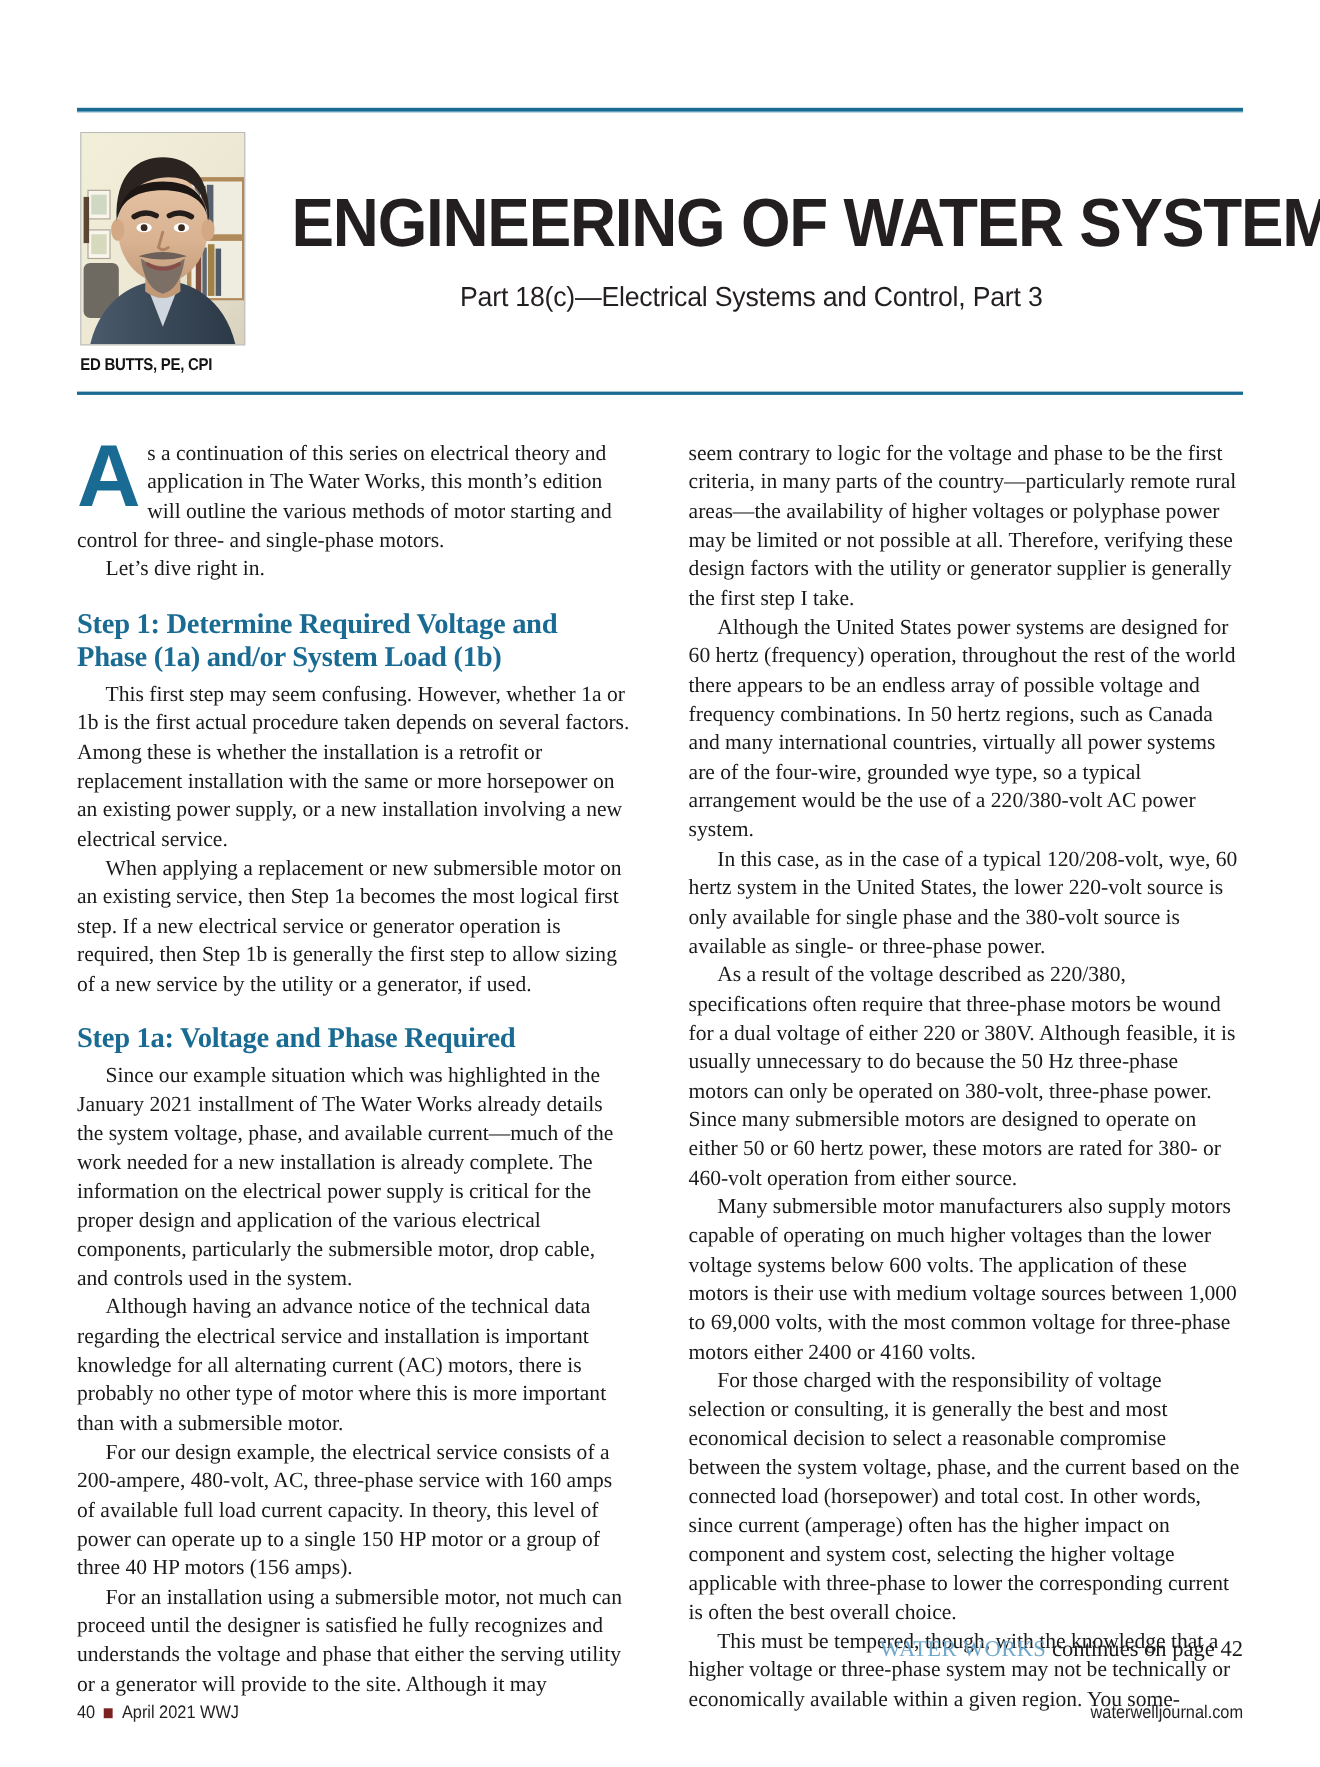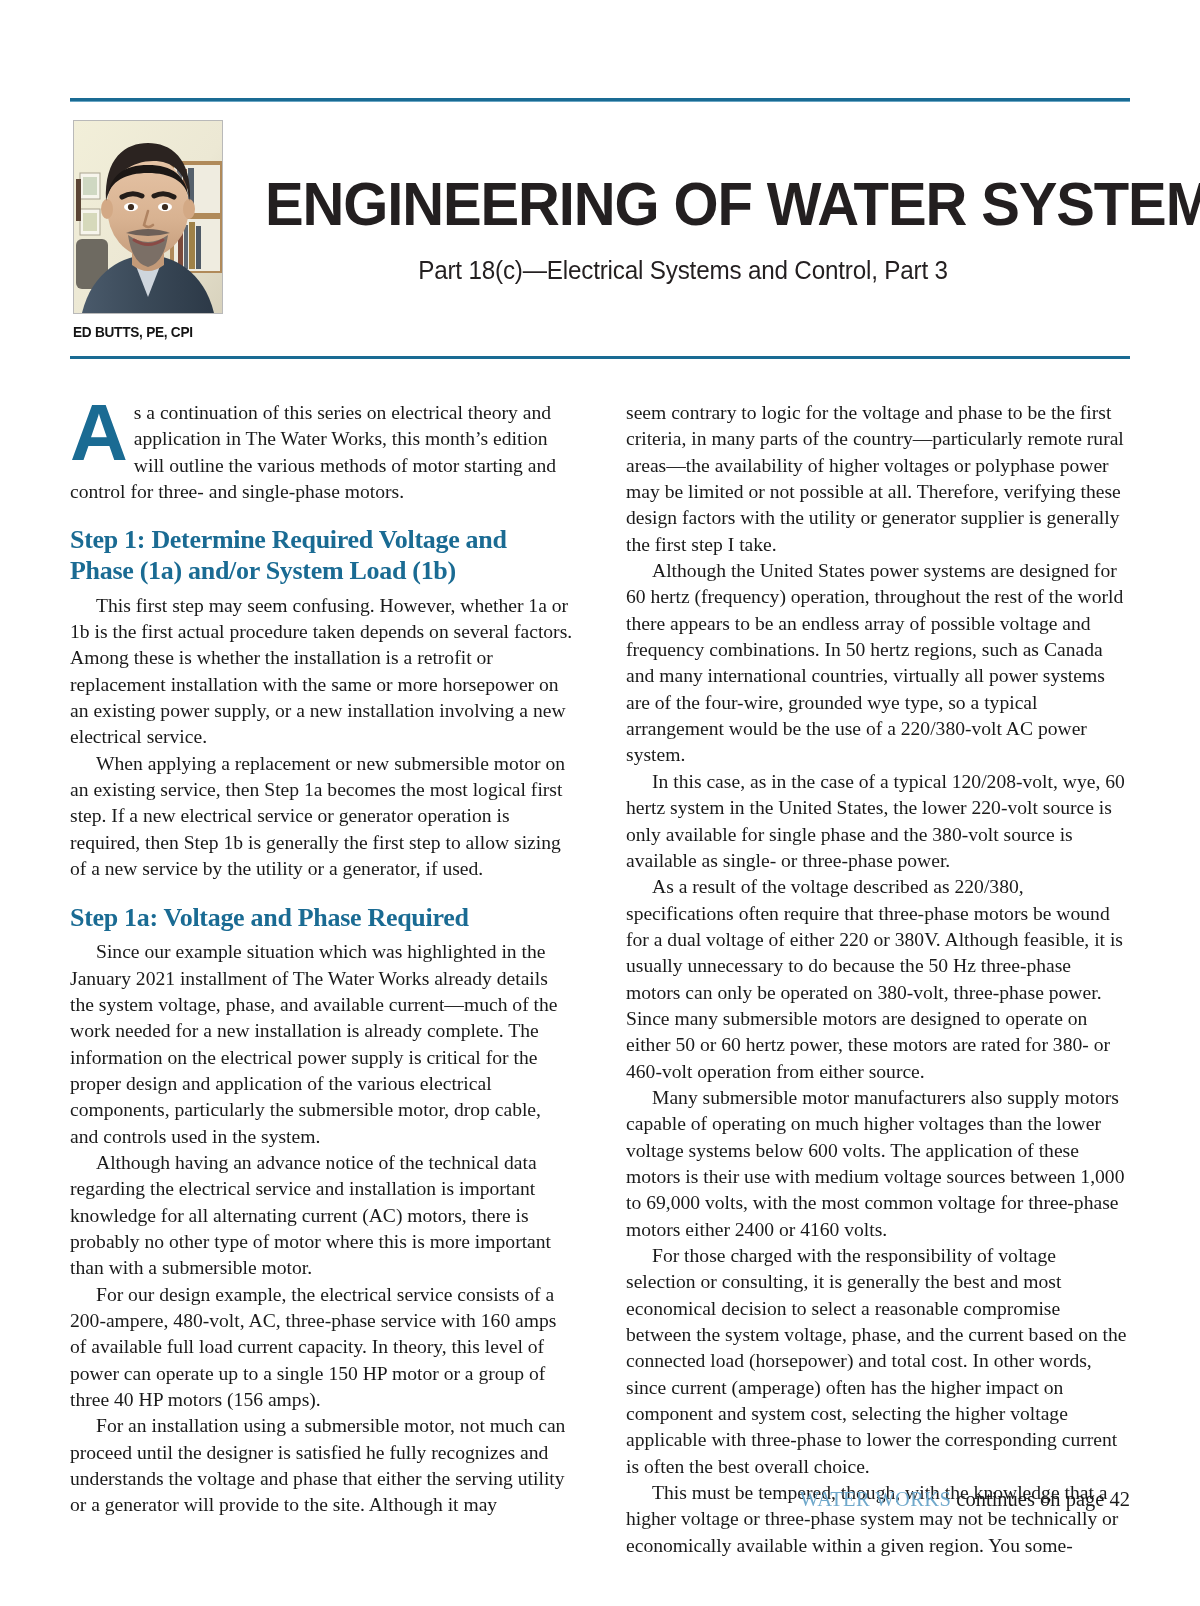--- a/index.html
+++ b/index.html
@@ -276,20 +276,21 @@
   <div class="headline-wrap">
     <div class="headline">ENGINEERING OF WATER SYSTEMS</div>
     <div class="subhead">Part 18(c)—Electrical Systems and Control, Part 3</div>
   </div>
   <div class="rule-under-head"></div>
 
   <div class="columns">
 
     <div class="col">
       <p class="no-indent dropcap-para"><span class="dropcap">A</span><span>s a continuation of this series on electrical theory and application in The Water Works, this month’s edition will outline the various methods of motor starting and control for three- and single-phase motors.</span></p>
+      <p>Let’s dive right in.</p>
 
       <h2 class="step-head">Step 1: Determine Required Voltage and Phase (1a) and/or System Load (1b)</h2>
       <p>This first step may seem confusing. However, whether 1a or 1b is the first actual procedure taken depends on several factors. Among these is whether the installation is a retrofit or replacement installation with the same or more horsepower on an existing power supply, or a new installation involving a new electrical service.</p>
       <p>When applying a replacement or new submersible motor on an existing service, then Step 1a becomes the most logical first step. If a new electrical service or generator operation is required, then Step 1b is generally the first step to allow sizing of a new service by the utility or a generator, if used.</p>
 
       <h2 class="step-head">Step 1a: Voltage and Phase Required</h2>
       <p>Since our example situation which was highlighted in the January 2021 installment of The Water Works already details the system voltage, phase, and available current—much of the work needed for a new installation is already complete. The information on the electrical power supply is critical for the proper design and application of the various electrical components, particularly the submersible motor, drop cable, and controls used in the system.</p>
       <p>Although having an advance notice of the technical data regarding the electrical service and installation is important knowledge for all alternating current (AC) motors, there is probably no other type of motor where this is more important than with a submersible motor.</p>
       <p>For our design example, the electrical service consists of a 200-ampere, 480-volt, AC, three-phase service with 160 amps of available full load current capacity. In theory, this level of power can operate up to a single 150 HP motor or a group of three 40 HP motors (156 amps).</p>
       <p>For an installation using a submersible motor, not much can proceed until the designer is satisfied he fully recognizes and understands the voltage and phase that either the serving utility or a generator will provide to the site. Although it may</p>
@@ -303,14 +304,22 @@
       <p>Many submersible motor manufacturers also supply motors capable of operating on much higher voltages than the lower voltage systems below 600 volts. The application of these motors is their use with medium voltage sources between 1,000 to 69,000 volts, with the most common voltage for three-phase motors either 2400 or 4160 volts.</p>
       <p>For those charged with the responsibility of voltage selection or consulting, it is generally the best and most economical decision to select a reasonable compromise between the system voltage, phase, and the current based on the connected load (horsepower) and total cost. In other words, since current (amperage) often has the higher impact on component and system cost, selecting the higher voltage applicable with three-phase to lower the corresponding current is often the best overall choice.</p>
       <p>This must be tempered, though, with the knowledge that a higher voltage or three-phase system may not be technically or economically available within a given region. You some-</p>
     </div>
   </div>
 
   <div class="continues">
     <span class="ww">WATER WORKS</span><span> continues on page 42</span>
   </div>
 
+  <div class="footer">
+    <div class="footer-left">
+      <span>40</span>
+      <span class="footer-square"></span>
+      <span>April 2021  WWJ</span>
+    </div>
+    <div class="footer-right">waterwelljournal.com</div>
+  </div>
 
 </div>
 
 </body></html>

